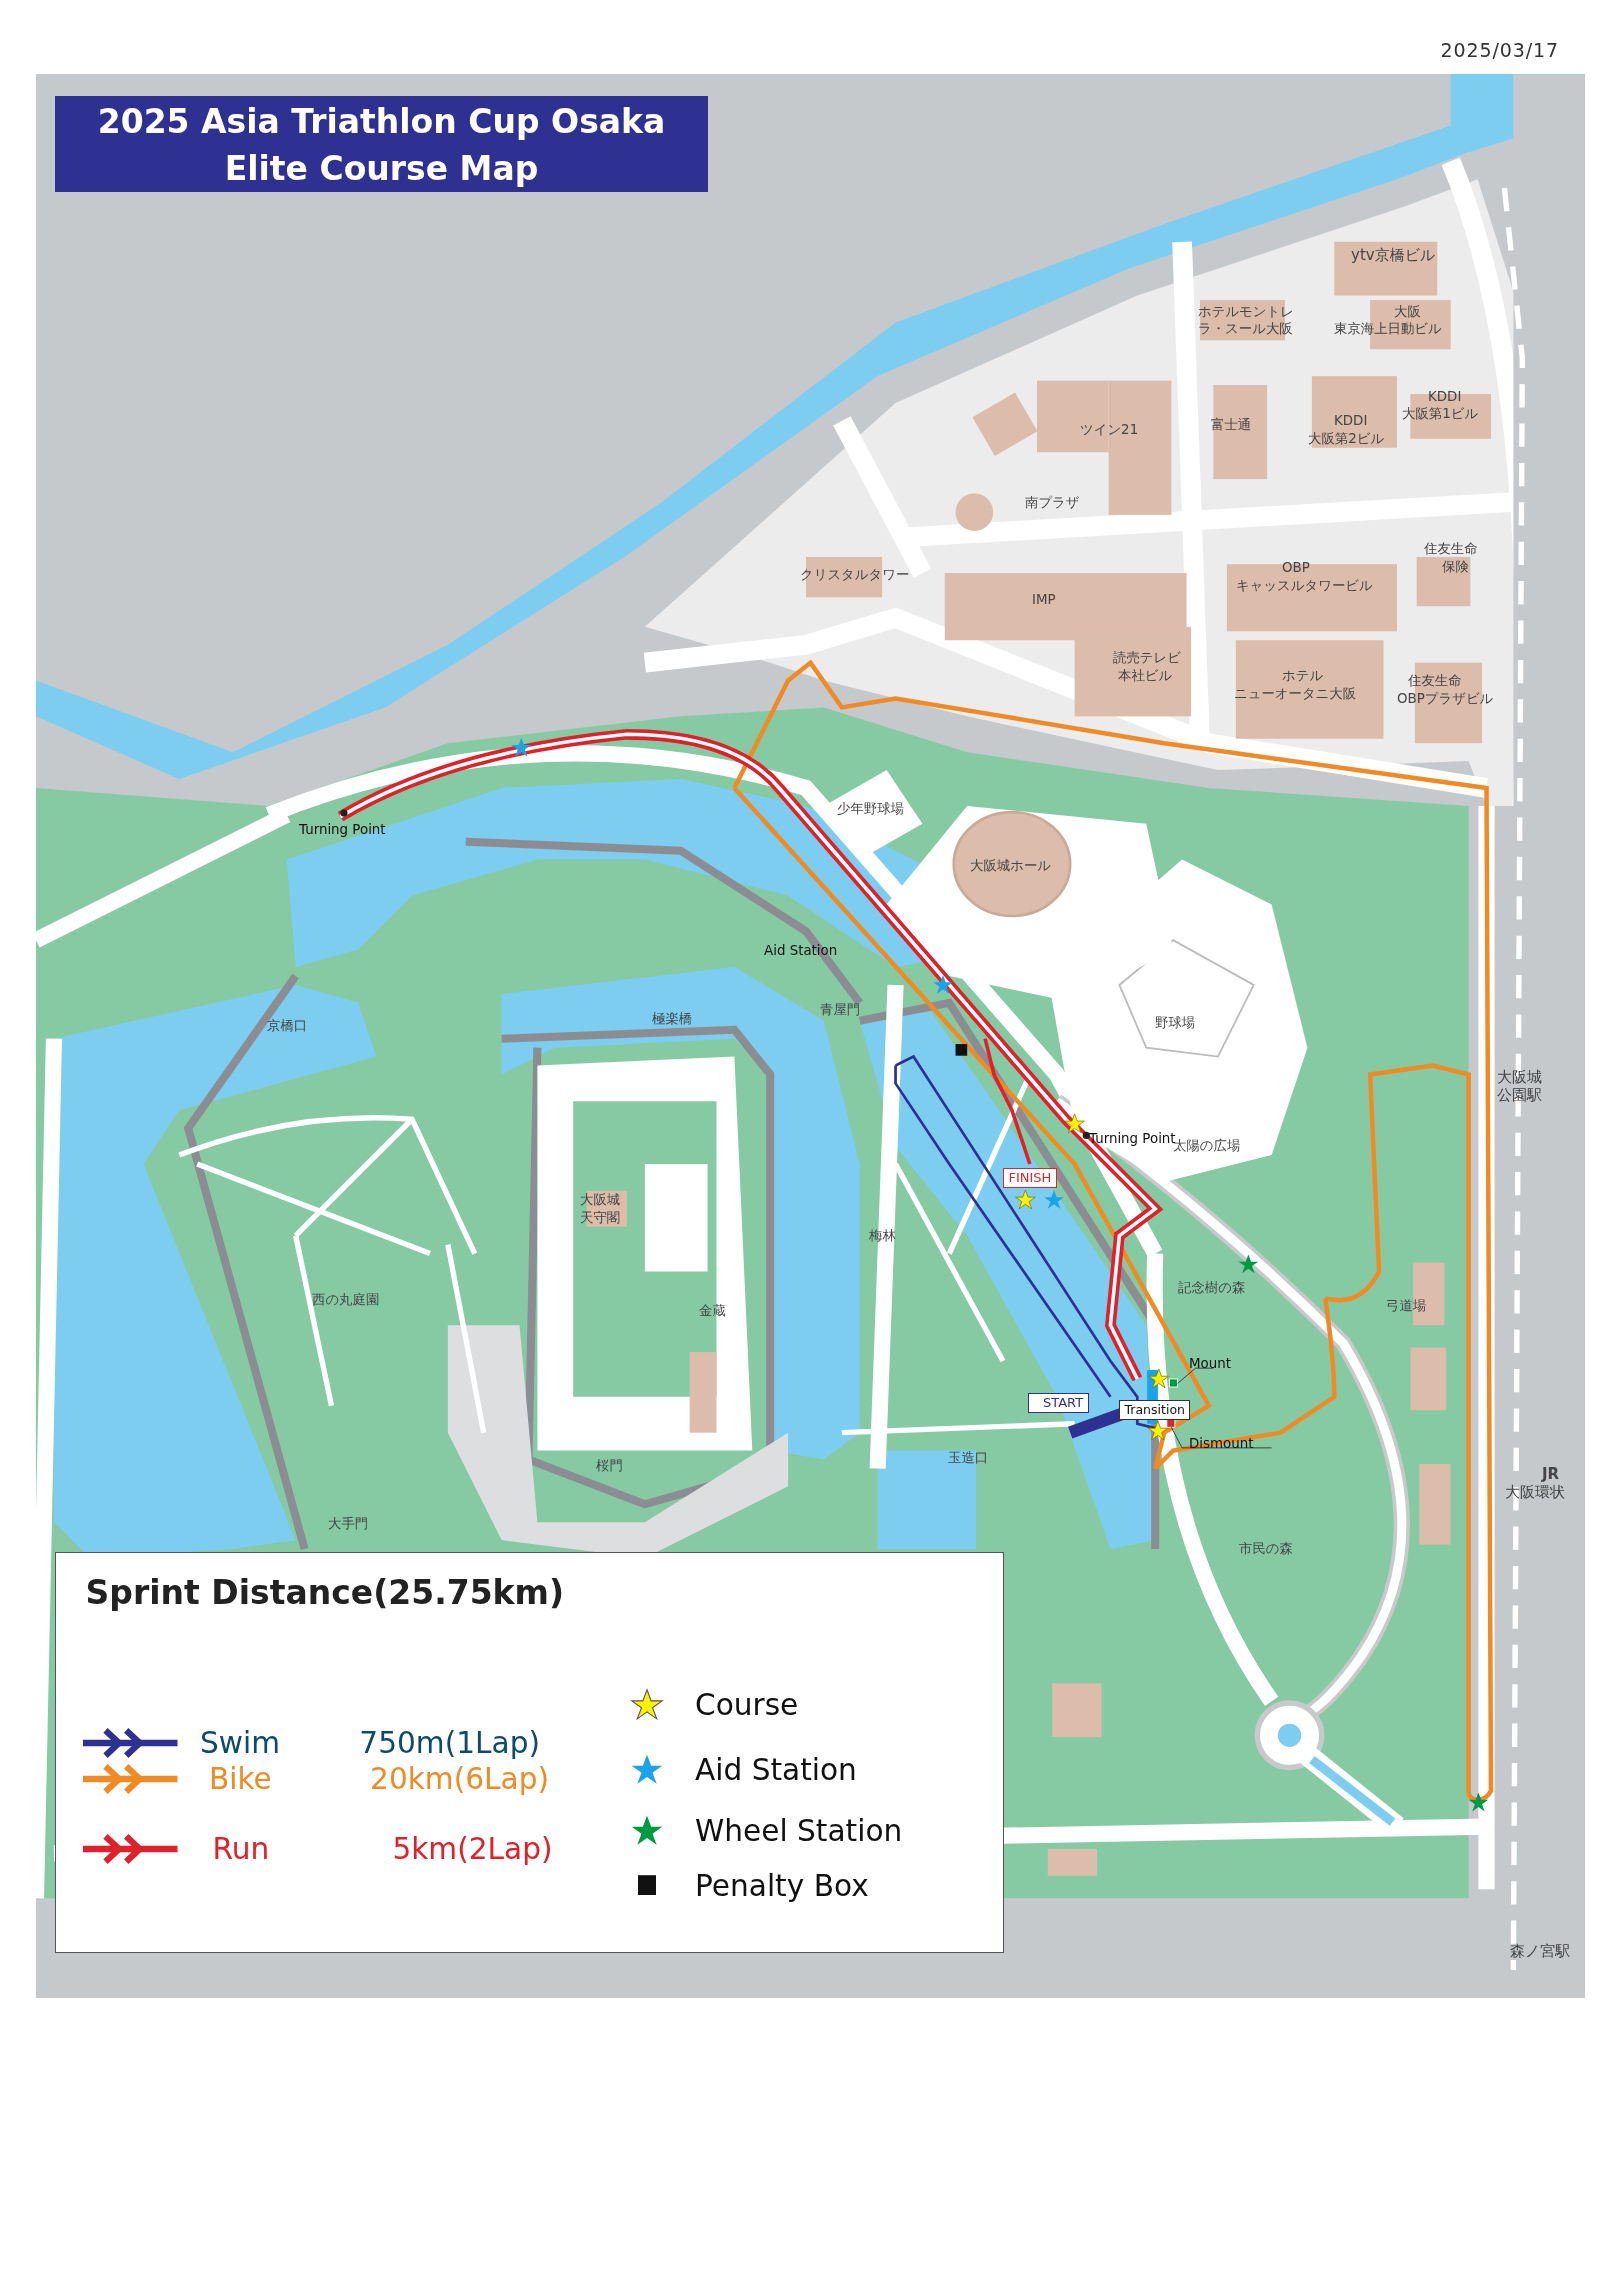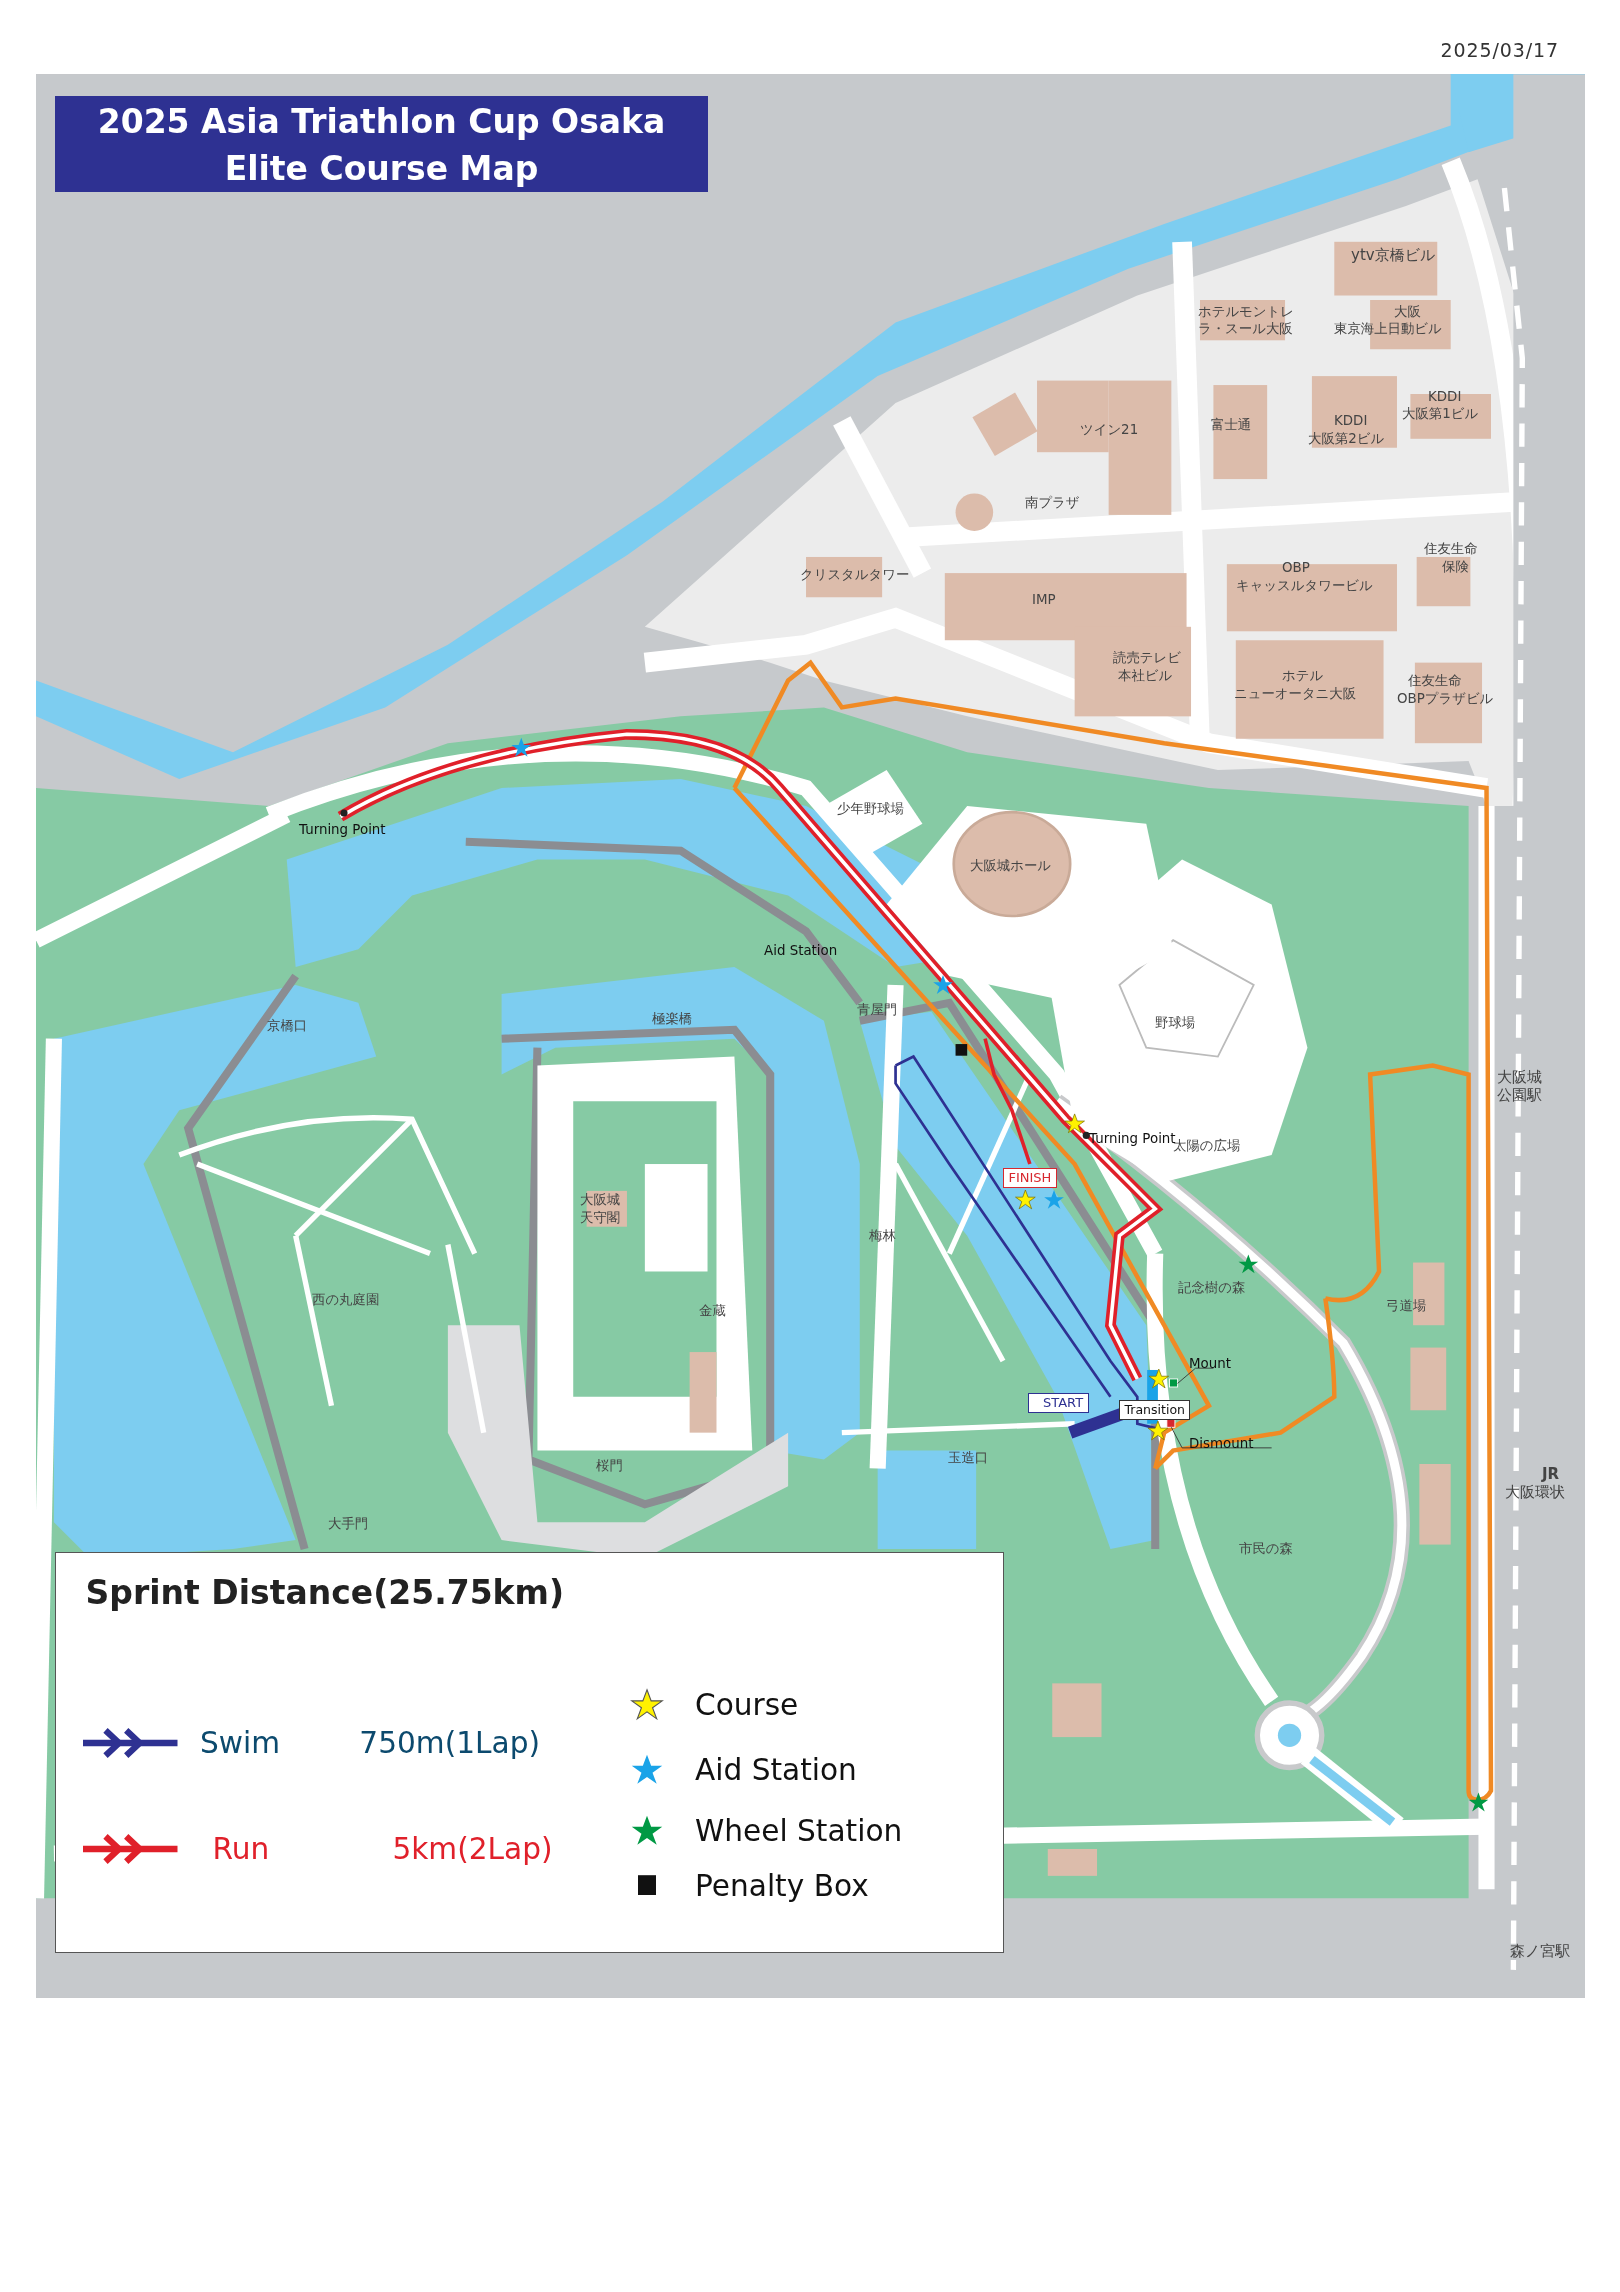--- a/index.html
+++ b/index.html
@@ -226,21 +226,21 @@
 <div class="lbl small" style="left:1118px;top:667px;">本社ビル</div>
 <div class="lbl small" style="left:1282px;top:667px;">ホテル</div>
 <div class="lbl small" style="left:1234px;top:685px;">ニューオータニ大阪</div>
 <div class="lbl small" style="left:1408px;top:672px;">住友生命</div>
 <div class="lbl small" style="left:1397px;top:690px;">OBPプラザビル</div>
 
 <div class="lbl small" style="left:837px;top:800px;">少年野球場</div>
 <div class="lbl small" style="left:970px;top:857px;">大阪城ホール</div>
 <div class="lbl small" style="left:1155px;top:1014px;">野球場</div>
 <div class="lbl small" style="left:1173px;top:1137px;">太陽の広場</div>
-<div class="lbl small" style="left:820px;top:1001px;margin-left:37px;">青屋門</div>
+<div class="lbl small" style="left:820px;top:1001px;">青屋門</div>
 <div class="lbl small" style="left:652px;top:1010px;">極楽橋</div>
 <div class="lbl small" style="left:267px;top:1017px;">京橋口</div>
 <div class="lbl small" style="left:580px;top:1191px;">大阪城</div>
 <div class="lbl small" style="left:580px;top:1209px;">天守閣</div>
 <div class="lbl small" style="left:699px;top:1302px;">金蔵</div>
 <div class="lbl small" style="left:869px;top:1227px;">梅林</div>
 <div class="lbl small" style="left:312px;top:1291px;">西の丸庭園</div>
 <div class="lbl small" style="left:1178px;top:1279px;">記念樹の森</div>
 <div class="lbl small" style="left:1386px;top:1297px;">弓道場</div>
 <div class="lbl small" style="left:948px;top:1449px;">玉造口</div>
@@ -266,20 +266,28 @@
   <h2>Sprint Distance(25.75km)</h2>
 
   <div class="leg-row" style="top:144px;color:#0c4a6e;margin-top:28px;">
     <svg width="99" height="36" viewBox="0 0 110 40">
       <path d="M0 20 L105 20" stroke="#2e3192" stroke-width="7"></path>
       <path d="M25 6 L40 20 L25 34 M48 6 L63 20 L48 34" stroke="#2e3192" stroke-width="7" fill="none"></path>
     </svg>
     <span class="name">Swim</span>
     <span class="dist">750m(1Lap)</span>
   </div>
+  <div class="leg-row" style="top:208px;color:#f08a24;">
+    <svg width="99" height="36" viewBox="0 0 110 40">
+      <path d="M0 20 L105 20" stroke="#f08a24" stroke-width="7"></path>
+      <path d="M25 6 L40 20 L25 34 M48 6 L63 20 L48 34" stroke="#f08a24" stroke-width="7" fill="none"></path>
+    </svg>
+    <span class="name" style="padding-left:9px;">Bike</span>
+    <span class="dist">20km(6Lap)</span>
+  </div>
   <div class="leg-row" style="top:278px;color:#e0202a;">
     <svg width="99" height="36" viewBox="0 0 110 40">
       <path d="M0 20 L105 20" stroke="#e0202a" stroke-width="7"></path>
       <path d="M25 6 L40 20 L25 34 M48 6 L63 20 L48 34" stroke="#e0202a" stroke-width="7" fill="none"></path>
     </svg>
     <span class="name" style="padding-left:12.5px;">Run</span>
     <span class="dist">5km(2Lap)</span>
   </div>
 
   <div class="mk-row" style="top:134px;">

